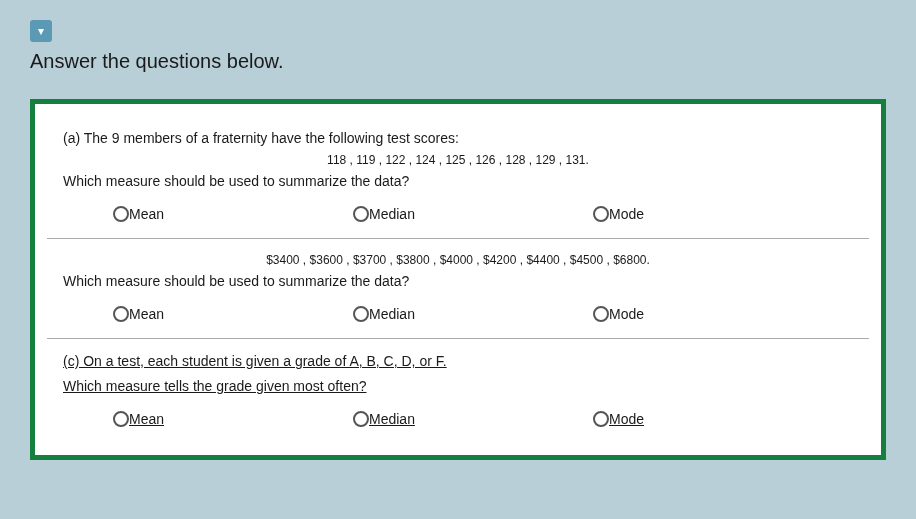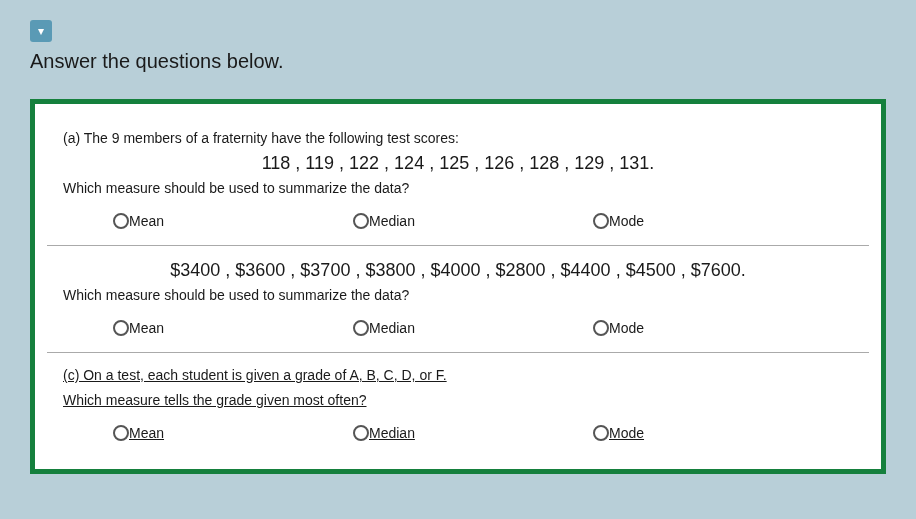--- a/index.html
+++ b/index.html
@@ -52,21 +52,21 @@
     }
 
     .question-text {
       font-size: 14px;
       line-height: 1.5;
       margin-bottom: 4px;
     }
 
     .question-scores {
       text-align: center;
-      font-size: 18px;
+      font-size: 12px;
       margin: 2px 0 4px 0;
     }
 
     .radio-row {
       display: flex;
       flex-direction: row;
       align-items: center;
       padding: 10px 20px 10px 50px;
       gap: 0;
     }
@@ -128,21 +128,21 @@
         <span class="radio-label">Median</span>
       </label>
       <label class="radio-option">
         <span class="radio-circle"></span>
         <span class="radio-label">Mode</span>
       </label>
     </div>
   </div>
 
   <div class="question-section">
-    <div class="question-scores">$3400 , $3600 , $3700 , $3800 , $4000 , $2800 , $4400 , $4500 , $7600.</div>
+    <div class="question-scores">$3400 , $3600 , $3700 , $3800 , $4000 , $4200 , $4400 , $4500 , $6800.</div>
     <div class="question-text">Which measure should be used to summarize the data?</div>
     <div class="radio-row">
       <label class="radio-option">
         <span class="radio-circle"></span>
         <span class="radio-label">Mean</span>
       </label>
       <label class="radio-option">
         <span class="radio-circle"></span>
         <span class="radio-label">Median</span>
       </label>

